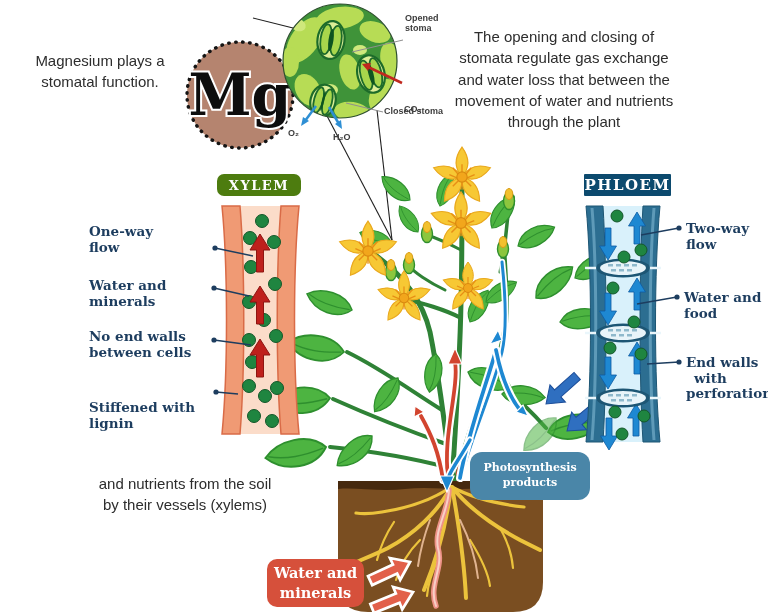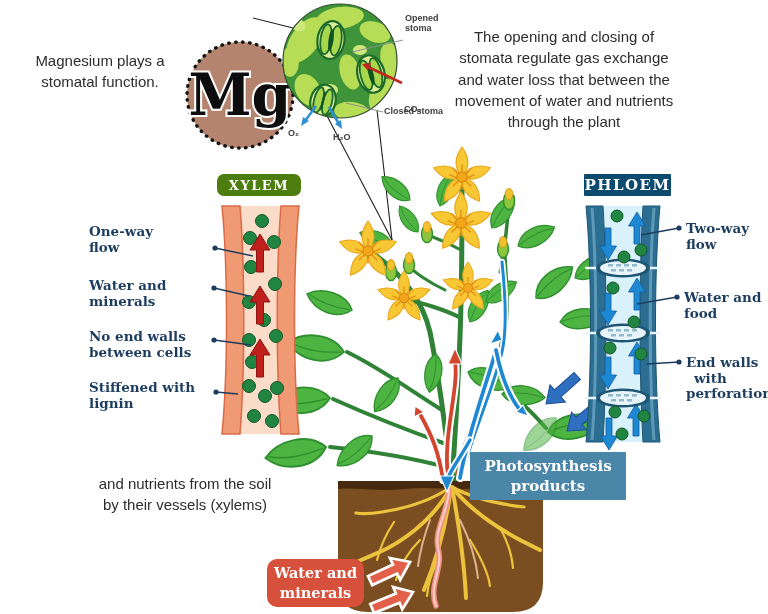--- a/index.html
+++ b/index.html
@@ -13,22 +13,22 @@
           font-weight:bold;font-size:13.5px;line-height:1.16;}
   .vlabel span{display:block;}
   .vlabel.right{text-align:left;}
   .badge{position:absolute;z-index:4;display:flex;align-items:center;justify-content:center;
          color:#ffffff;font-family:"DejaVu Serif",serif;font-weight:bold;}
   .badge span{display:block;text-align:center;}
   .badge-xylem{left:217px;top:174px;width:84px;height:22px;background:#4d7c0f;
                border-radius:7px;font-size:13px;letter-spacing:1.5px;}
   .badge-phloem{left:584px;top:174px;width:87px;height:22px;background:#0c4a6e;
                 border-radius:1px;font-size:15px;letter-spacing:1.5px;}
-  .badge-photo{left:470px;top:452px;width:156px;height:48px;background:#4a86a8;
-               border-radius:1px;font-size:15px;line-height:1.35;}
+  .badge-photo{left:470px;top:452px;width:120px;height:48px;background:#4a86a8;
+               border-radius:12px;font-size:11px;line-height:1.35;}
   .badge-water{left:267px;top:559px;width:97px;height:48px;background:#d6503b;
                border-radius:10px;font-size:14.5px;line-height:1.35;}
   .tinylabel{position:absolute;z-index:3;font:bold 9px/1.15 "Liberation Sans",sans-serif;
              color:#3d3d3d;}
   .mg-text{font-family:"DejaVu Serif",serif;font-weight:bold;}
 </style>
 </head>
 <body>
 
 <div class="canvas">
@@ -424,21 +424,21 @@
     <span>flow</span>
   </div>
   <div class="vlabel right" style="left:89px;top:278px;width:120px;">
     <span>Water and</span>
     <span>minerals</span>
   </div>
   <div class="vlabel right" style="left:89px;top:329px;width:120px;">
     <span>No end walls</span>
     <span>between cells</span>
   </div>
-  <div class="vlabel right" style="left:89px;top:380px;width:120px;">
+  <div class="vlabel right" style="left:89px;top:400px;width:120px;">
     <span>Stiffened with</span>
     <span>lignin</span>
   </div>
 
   <div class="vlabel" style="left:686px;top:221px;width:80px;">
     <span>Two-way</span>
     <span>flow</span>
   </div>
   <div class="vlabel" style="left:684px;top:290px;width:80px;">
     <span>Water and</span>

